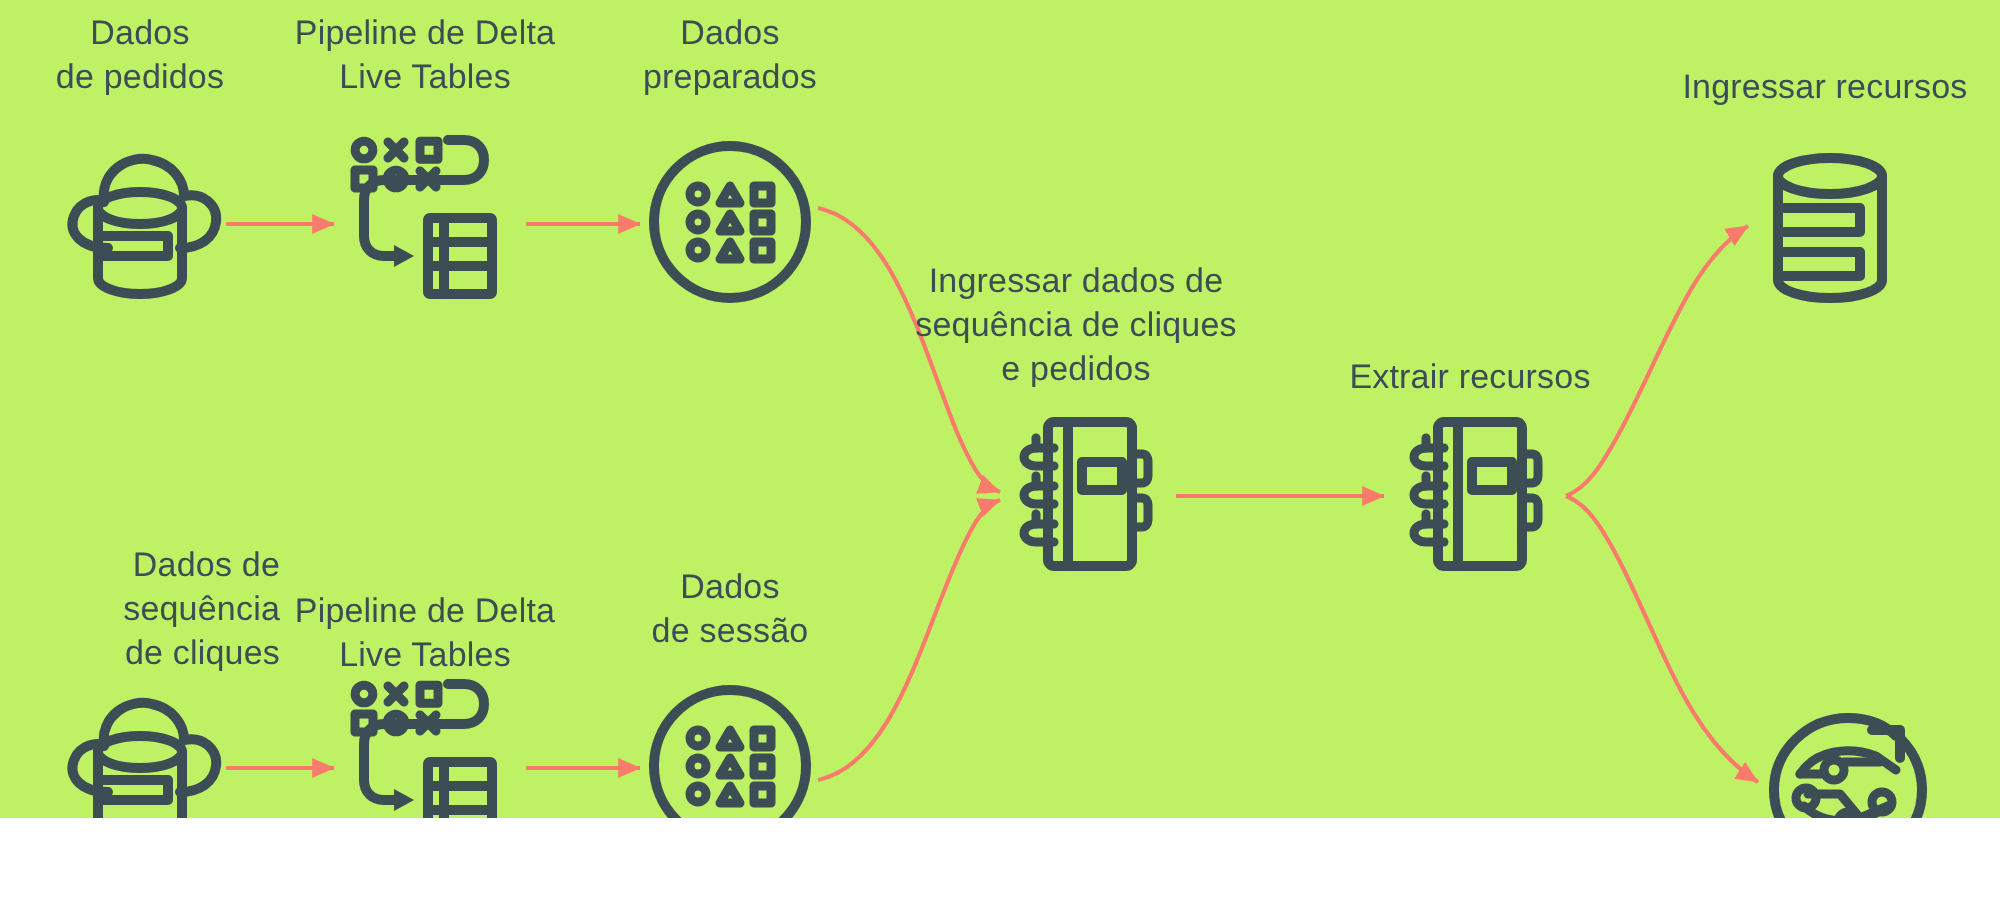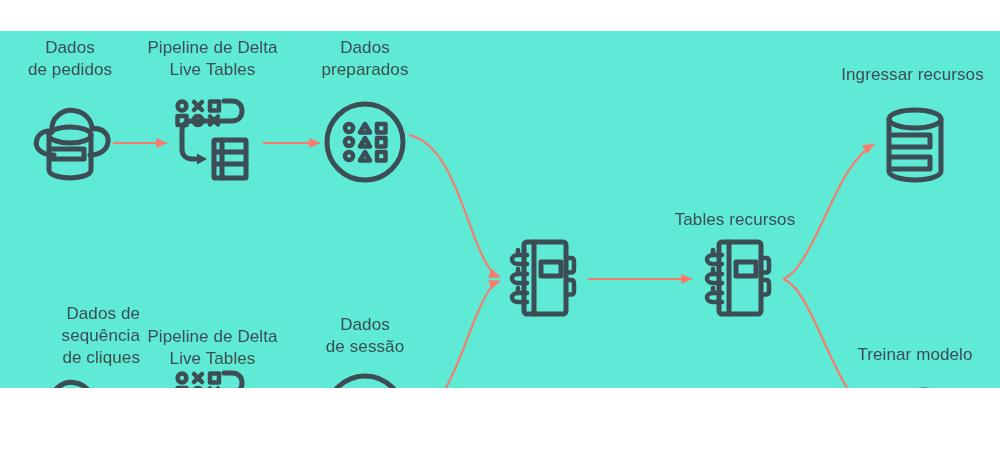--- a/index.html
+++ b/index.html
@@ -7,24 +7,23 @@
     margin: 0;
     padding: 0;
     background: #ffffff;
   }
   body {
     font-family: "Liberation Sans", sans-serif;
   }
   #canvas {
     position: relative;
     width: 1000px;
-    height: 357px;
-    background: #5eead4;
+    height: 409px;
+    background: #bef264;
     overflow: hidden;
-    margin-top: 31px;
   }
   .label {
     position: absolute;
     color: #3d4d56;
     font-family: "Liberation Sans", sans-serif;
     font-size: 17px;
     line-height: 22px;
     text-align: center;
     white-space: pre-line;
     letter-spacing: 0.1px;
@@ -186,40 +185,43 @@
       <circle class="ico-stroke-thin" cx="27" cy="57" r="4"></circle>
       <path class="ico-stroke-thin" d="M43 25 L48 33.5 L38 33.5 Z"></path>
       <path class="ico-stroke-thin" d="M43 39 L48 47.5 L38 47.5 Z"></path>
       <path class="ico-stroke-thin" d="M43 53 L48 61.5 L38 61.5 Z"></path>
       <rect class="ico-stroke-thin" x="55" y="25" width="8.5" height="8.5"></rect>
       <rect class="ico-stroke-thin" x="55" y="39" width="8.5" height="8.5"></rect>
       <rect class="ico-stroke-thin" x="55" y="53" width="8.5" height="8.5"></rect>
     </svg>
   </div>
 
+  <div class="label" style="left:443px; top:130px; width:190px;">Ingressar dados de
+sequência de cliques
+e pedidos</div>
   <div class="node-icon" style="left:505px; top:205px;">
     <svg width="74" height="86" viewBox="0 0 74 86">
 
       <rect class="ico-stroke" x="19" y="6" width="42" height="72" rx="3"></rect>
 
       <path class="ico-stroke" d="M29 6 L29 78"></path>
 
       <rect class="ico-stroke" x="36" y="26" width="20" height="14"></rect>
 
       <path class="ico-stroke-thin" d="M22 19 L13 19 C9.5 19, 7 21, 7 23.5 C7 26, 9.5 28, 13 28 L22 28"></path>
       <path class="ico-stroke-thin" d="M22 38 L13 38 C9.5 38, 7 40, 7 42.5 C7 45, 9.5 47, 13 47 L22 47"></path>
       <path class="ico-stroke-thin" d="M22 57 L13 57 C9.5 57, 7 59, 7 61.5 C7 64, 9.5 66, 13 66 L22 66"></path>
       <path class="ico-stroke-thin" d="M13 14 L13 19 M13 33 L13 38 M13 52 L13 57"></path>
 
       <path class="ico-stroke-thin" d="M61 22 L66 22 C68 22, 69 23.5, 69 25.5 L69 33 C69 35, 68 36.5, 66 36.5 L61 36.5"></path>
       <path class="ico-stroke-thin" d="M61 44 L66 44 C68 44, 69 45.5, 69 47.5 L69 55 C69 57, 68 58.5, 66 58.5 L61 58.5"></path>
     </svg>
   </div>
 
-  <div class="label" style="left:645px; top:178px; width:180px;">Tables recursos</div>
+  <div class="label" style="left:645px; top:178px; width:180px;">Extrair recursos</div>
   <div class="node-icon" style="left:700px; top:205px;">
     <svg width="74" height="86" viewBox="0 0 74 86">
       <rect class="ico-stroke" x="19" y="6" width="42" height="72" rx="3"></rect>
       <path class="ico-stroke" d="M29 6 L29 78"></path>
       <rect class="ico-stroke" x="36" y="26" width="20" height="14"></rect>
       <path class="ico-stroke-thin" d="M22 19 L13 19 C9.5 19, 7 21, 7 23.5 C7 26, 9.5 28, 13 28 L22 28"></path>
       <path class="ico-stroke-thin" d="M22 38 L13 38 C9.5 38, 7 40, 7 42.5 C7 45, 9.5 47, 13 47 L22 47"></path>
       <path class="ico-stroke-thin" d="M22 57 L13 57 C9.5 57, 7 59, 7 61.5 C7 64, 9.5 66, 13 66 L22 66"></path>
       <path class="ico-stroke-thin" d="M13 14 L13 19 M13 33 L13 38 M13 52 L13 57"></path>
       <path class="ico-stroke-thin" d="M61 22 L66 22 C68 22, 69 23.5, 69 25.5 L69 33 C69 35, 68 36.5, 66 36.5 L61 36.5"></path>
@@ -231,21 +233,20 @@
   <div class="node-icon" style="left:880px; top:74px;">
     <svg width="70" height="82" viewBox="0 0 70 82">
       <ellipse class="ico-stroke" cx="35" cy="14" rx="26" ry="9"></ellipse>
       <path class="ico-stroke" d="M9 14 L9 66 C9 71, 20.5 75, 35 75 C49.5 75, 61 71, 61 66 L61 14"></path>
 
       <path class="ico-stroke" d="M12 30 L50 30 L50 42 L12 42"></path>
       <path class="ico-stroke" d="M12 52 L50 52 L50 64 L12 64"></path>
     </svg>
   </div>
 
-  <div class="label" style="left:830px; top:313px; width:170px;">Treinar modelo</div>
   <div class="node-icon" style="left:878px; top:345px;">
     <svg width="92" height="92" viewBox="0 0 92 92">
 
       <path class="ico-stroke" d="M72 24 C79 31, 83 40, 83 50 C83 70, 66 86, 46 86
                C26 86, 9 70, 9 50 C9 30, 26 14, 46 14 C56 14, 64 17, 70 23"></path>
 
       <path class="ico-stroke" d="M58 20 L72 20 L72 34"></path>
 
       <path class="ico-stroke-thin" d="M22 42 C30 30, 46 28, 60 33 L70 40"></path>
       <path class="ico-stroke-thin" d="M24 58 C34 68, 52 68, 66 58"></path>

